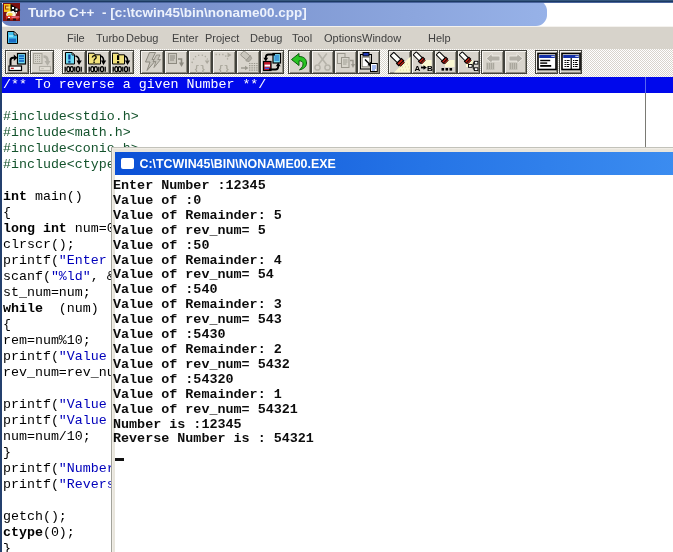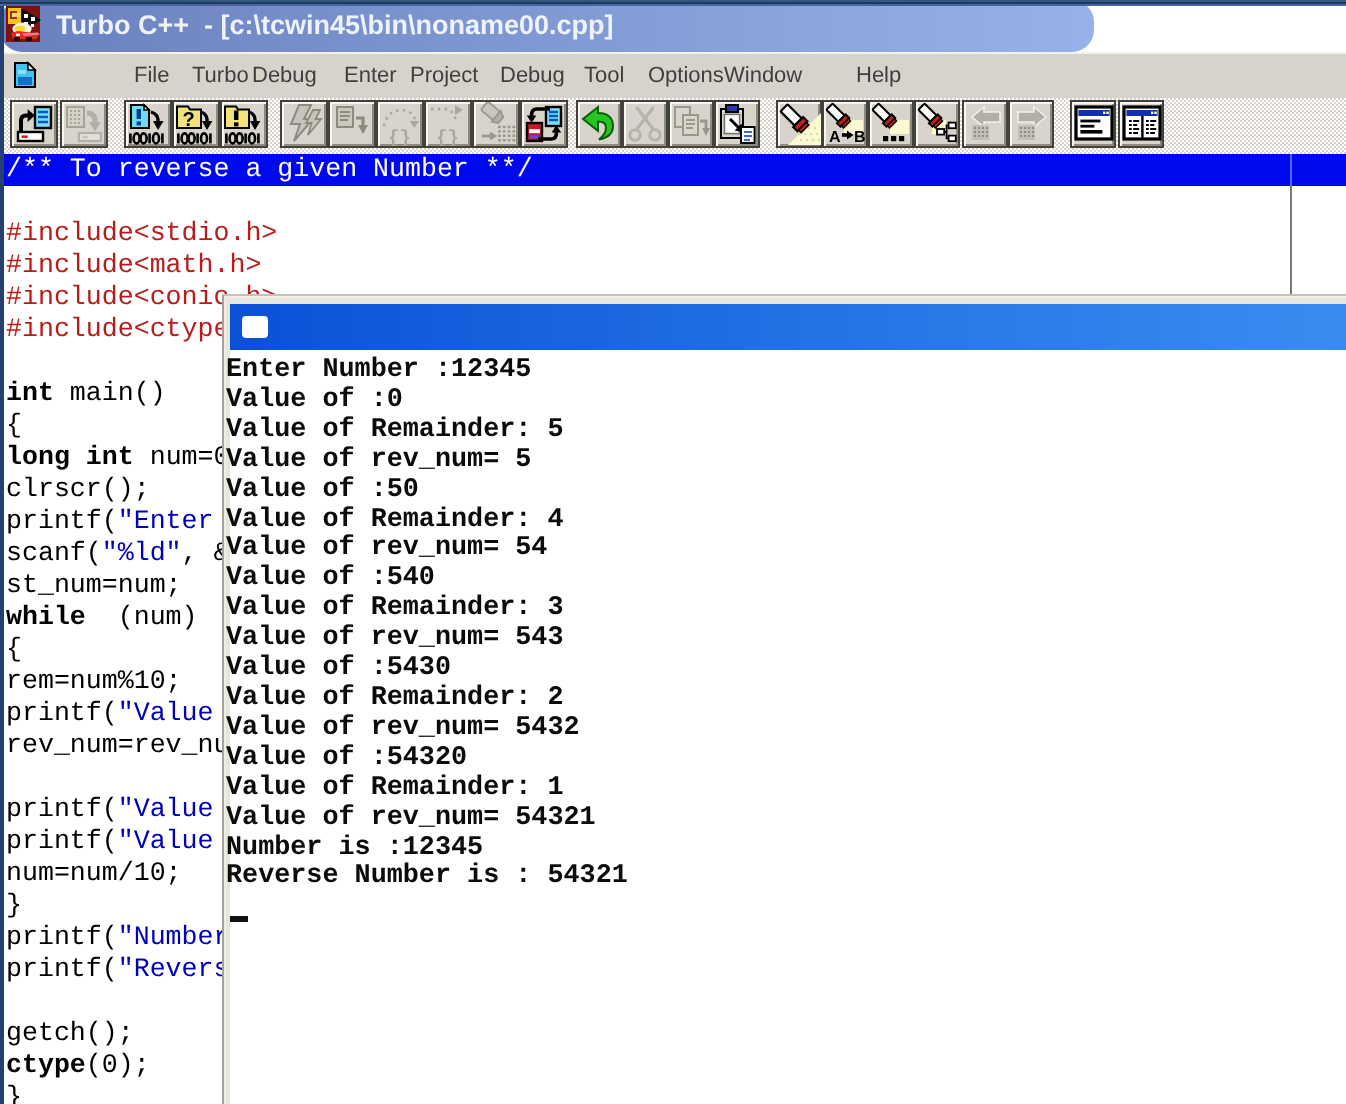--- a/index.html
+++ b/index.html
@@ -21,21 +21,21 @@
 .tb{position:absolute;top:1px;height:22px;background:#d8d4cc;border:1px solid #42423c;
   box-shadow:inset 1px 1px 0 #f8f6f2, inset -1px -1px 0 #8c897f;}
 .tb svg{position:absolute;left:0;top:0;}
 #editor{position:absolute;left:2px;top:77px;width:671px;height:475px;background:#fff;}
 #selbar{position:absolute;left:0;top:0;width:671px;height:16px;background:#0008ec;}
 #marginline{position:absolute;left:643px;top:16px;width:1px;height:55px;background:#7a7a74;}
 #marginline2{position:absolute;left:643px;top:0px;width:1px;height:16px;background:#5866f0;}
 #code{position:absolute;left:0px;top:0px;margin:0;padding:0 0 0 1px;
   font-family:"Liberation Mono",monospace;font-size:13.3px;line-height:16px;color:#000;white-space:pre;}
 .sel{color:#fff;}
-.grn{color:#b91c1c;}
+.grn{color:#14532d;}
 .kw{font-weight:bold;}
 .str{color:#0000bb;}
 #console{position:absolute;left:111px;top:147px;width:562px;height:405px;
   background:#e8e5dc;border-left:1px solid #a3a39b;border-top:1px solid #c2c2ba;
   box-shadow:inset 1px 1px 0 #f0ede6;}
 #ctitle{position:absolute;left:3px;top:4px;right:0;height:23px;
   background:linear-gradient(90deg,#0b50d6 0%,#2574e6 55%,#3b8cf0 100%);}
 #cicon{position:absolute;left:6px;top:5.5px;width:13px;height:11px;background:#fff;border-radius:2px;}
 #ctext{position:absolute;left:24.5px;top:4.5px;font-weight:bold;font-size:12.4px;color:#fff;white-space:pre;}
 #cbody{position:absolute;left:3px;top:27px;right:0;bottom:0;background:#fff;}
@@ -359,20 +359,21 @@
 printf(<span class="str">"Number is :%ld"</span>,st_num);
 printf(<span class="str">"Reverse Number is : %ld"</span>,rev_num);
 
 getch();
 <span class="kw">ctype</span>(0);
 }</pre>
 </div>
 <div id="console">
  <div id="ctitle">
   <div id="cicon"></div>
+  <div id="ctext">C:\TCWIN45\BIN\NONAME00.EXE</div>
  </div>
  <div id="cbody">
 <pre id="cout">Enter Number :12345
 Value of :0
 Value of Remainder: 5
 Value of rev_num= 5
 Value of :50
 Value of Remainder: 4
 Value of rev_num= 54
 Value of :540

